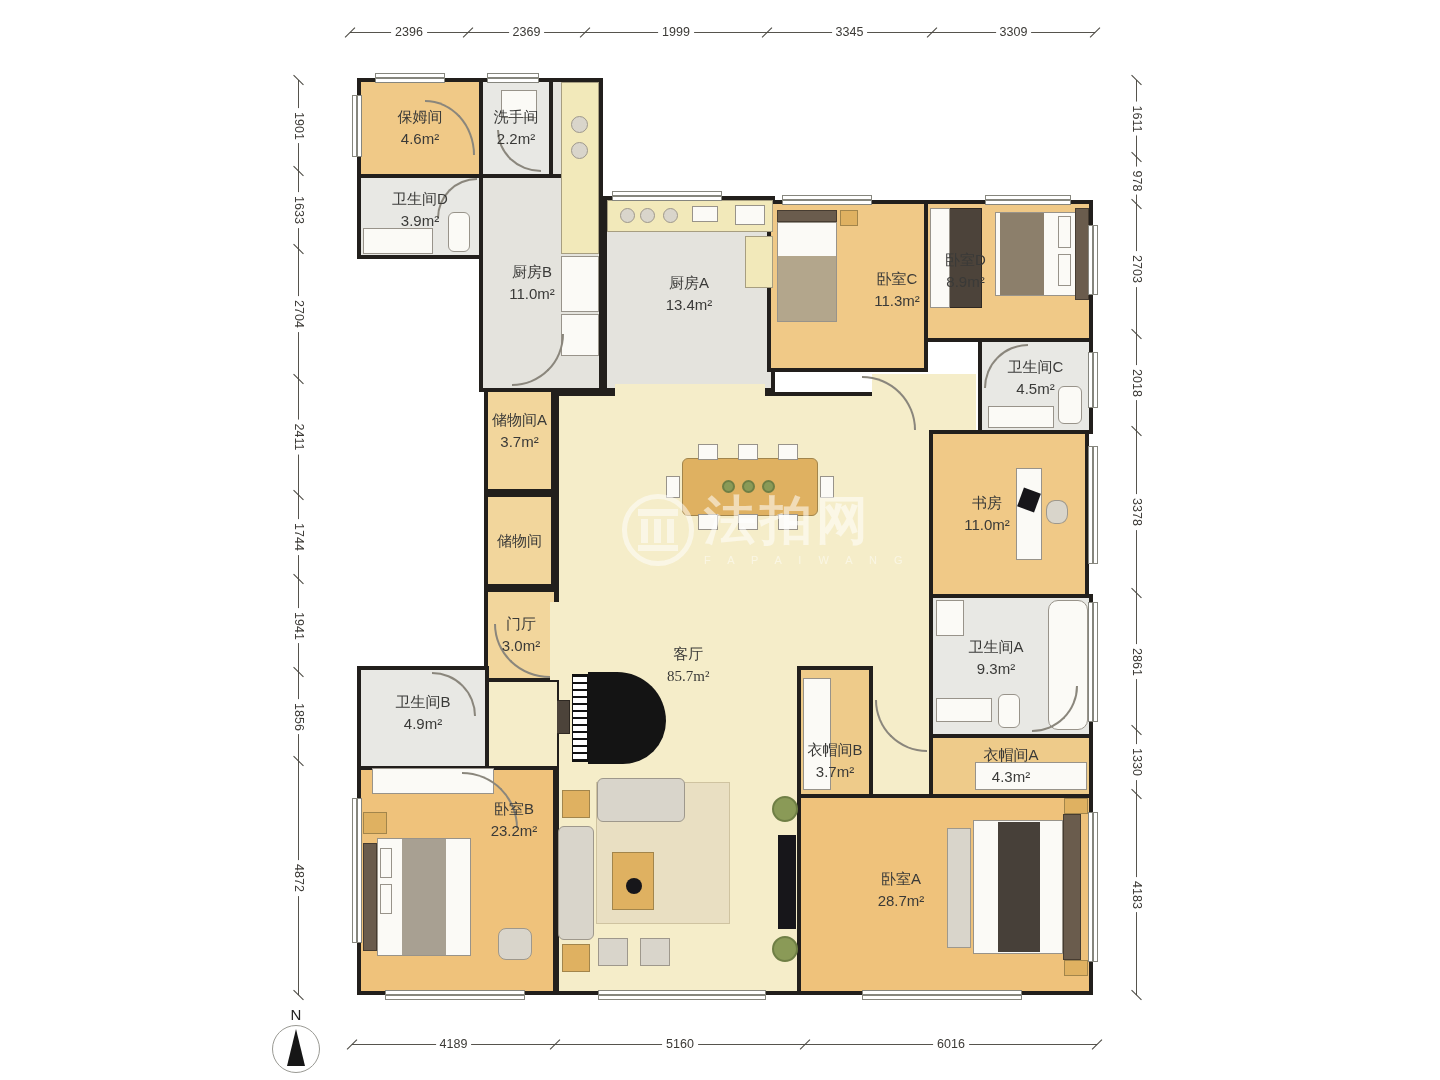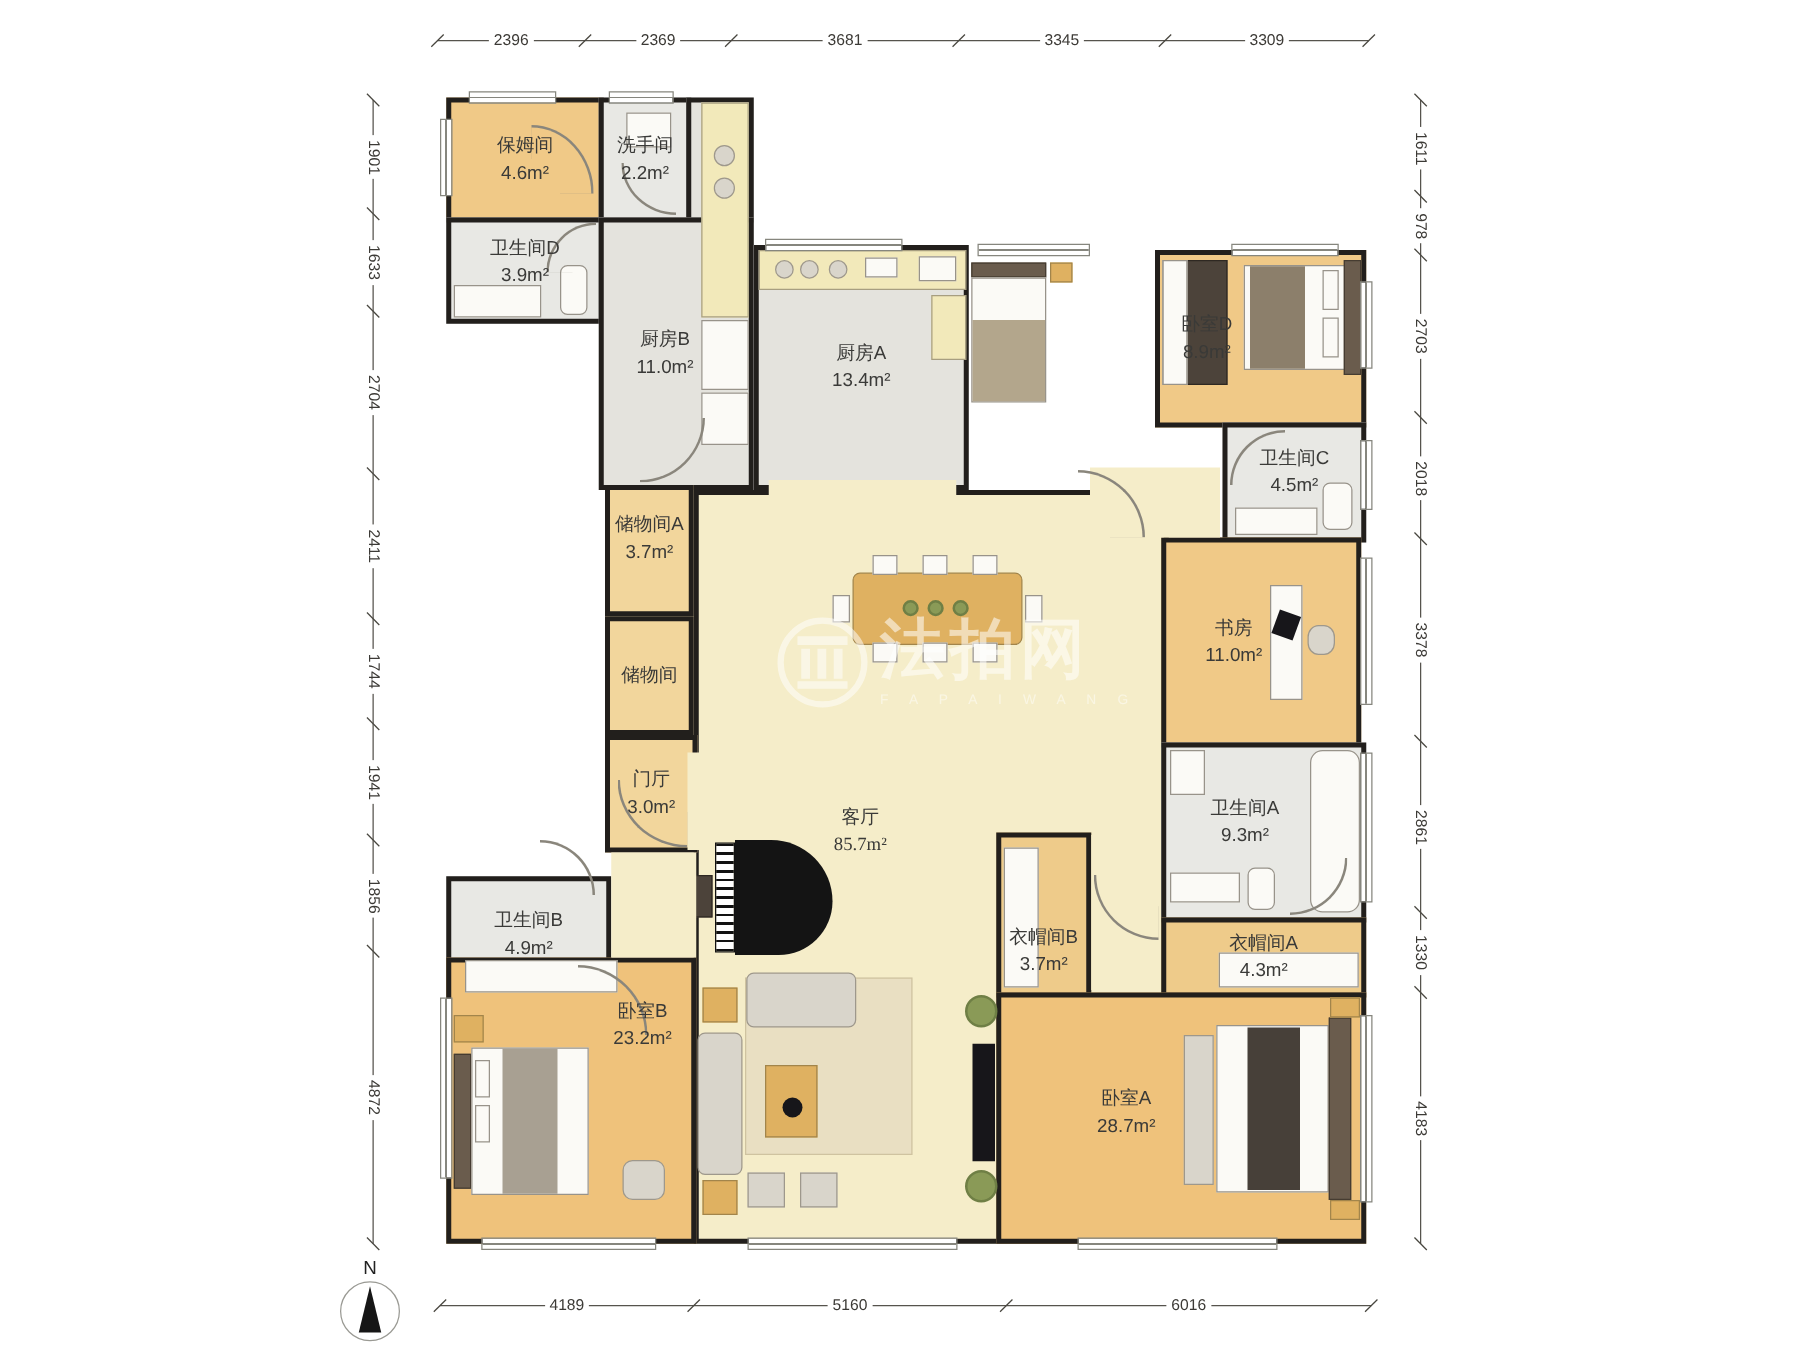--- a/index.html
+++ b/index.html
@@ -126,20 +126,26 @@
       <div class="rarea">11.0m²</div>
       </div>
   </div>
   <div class="room grayfloor" style="left:603px;top:196px;width:172px;height:196px;">
     <div class="rlabel">
         <div class="rname">厨房A</div>
       <div class="rarea">13.4m²</div>
       </div>
   </div>
 
+  <div class="room wood2" style="left:767px;top:200px;width:161px;height:172px;">
+    <div class="rlabel" style="position:absolute;left:126px;top:86px;transform:translate(-50%,-50%);">
+      <div class="rname">卧室C</div>
+      <div class="rarea">11.3m²</div>
+      </div>
+  </div>
   <div class="room wood2" style="left:924px;top:200px;width:169px;height:142px;">
     <div class="rlabel" style="margin-right:86px;">
         <div class="rname">卧室D</div>
       <div class="rarea">8.9m²</div>
       </div>
   </div>
   <div class="room bathfloor" style="left:978px;top:338px;width:115px;height:96px;">
     <div class="rlabel" style="margin-bottom:16px;">
         <div class="rname">卫生间C</div>
       <div class="rarea">4.5m²</div>
@@ -188,21 +194,21 @@
         <div class="rname">储物间</div>
       </div>
   </div>
   <div class="room lightwood" style="left:484px;top:588px;width:74px;height:94px;">
     <div class="rlabel">
         <div class="rname">门厅</div>
       <div class="rarea">3.0m²</div>
       </div>
   </div>
 
-  <div class="room bathfloor" style="left:357px;top:666px;width:132px;height:104px;margin-top:35px;">
+  <div class="room bathfloor" style="left:357px;top:666px;width:132px;height:104px;">
     <div class="rlabel" style="margin-bottom:10px;">
         <div class="rname">卫生间B</div>
       <div class="rarea">4.9m²</div>
       </div>
   </div>
   <div class="room wood" style="left:357px;top:766px;width:200px;height:229px;">
     <div class="rlabel" style="position:absolute;left:153px;top:50px;transform:translate(-50%,-50%);">
       <div class="rname">卧室B</div>
       <div class="rarea">23.2m²</div>
       </div>
@@ -337,21 +343,21 @@
   <div class="door d-bl" style="left:875px;top:700px;width:52px;height:52px;"></div>
 
   <div class="dimh" style="left:350px;top:32px;">
     <div class="seg" style="width:118px;">
         <span>2396</span>
       </div>
     <div class="seg" style="width:117px;">
         <span>2369</span>
       </div>
     <div class="seg" style="width:182px;">
-        <span>3681</span>
+        <span>1999</span>
       </div>
     <div class="seg" style="width:165px;">
         <span>3345</span>
       </div>
     <div class="seg" style="width:163px;">
         <span>3309</span>
       </div>
   </div>
 
   <div class="dimv" style="left:298px;top:80px;">

